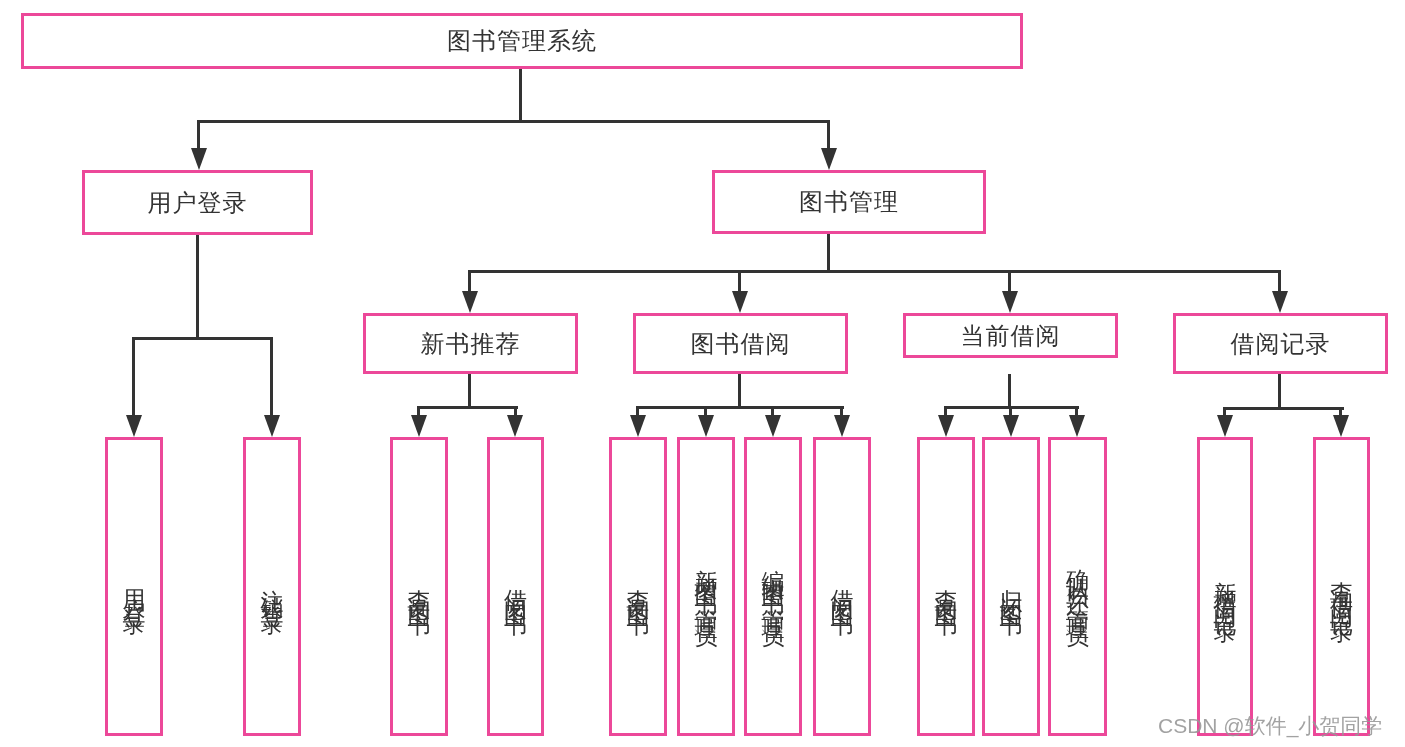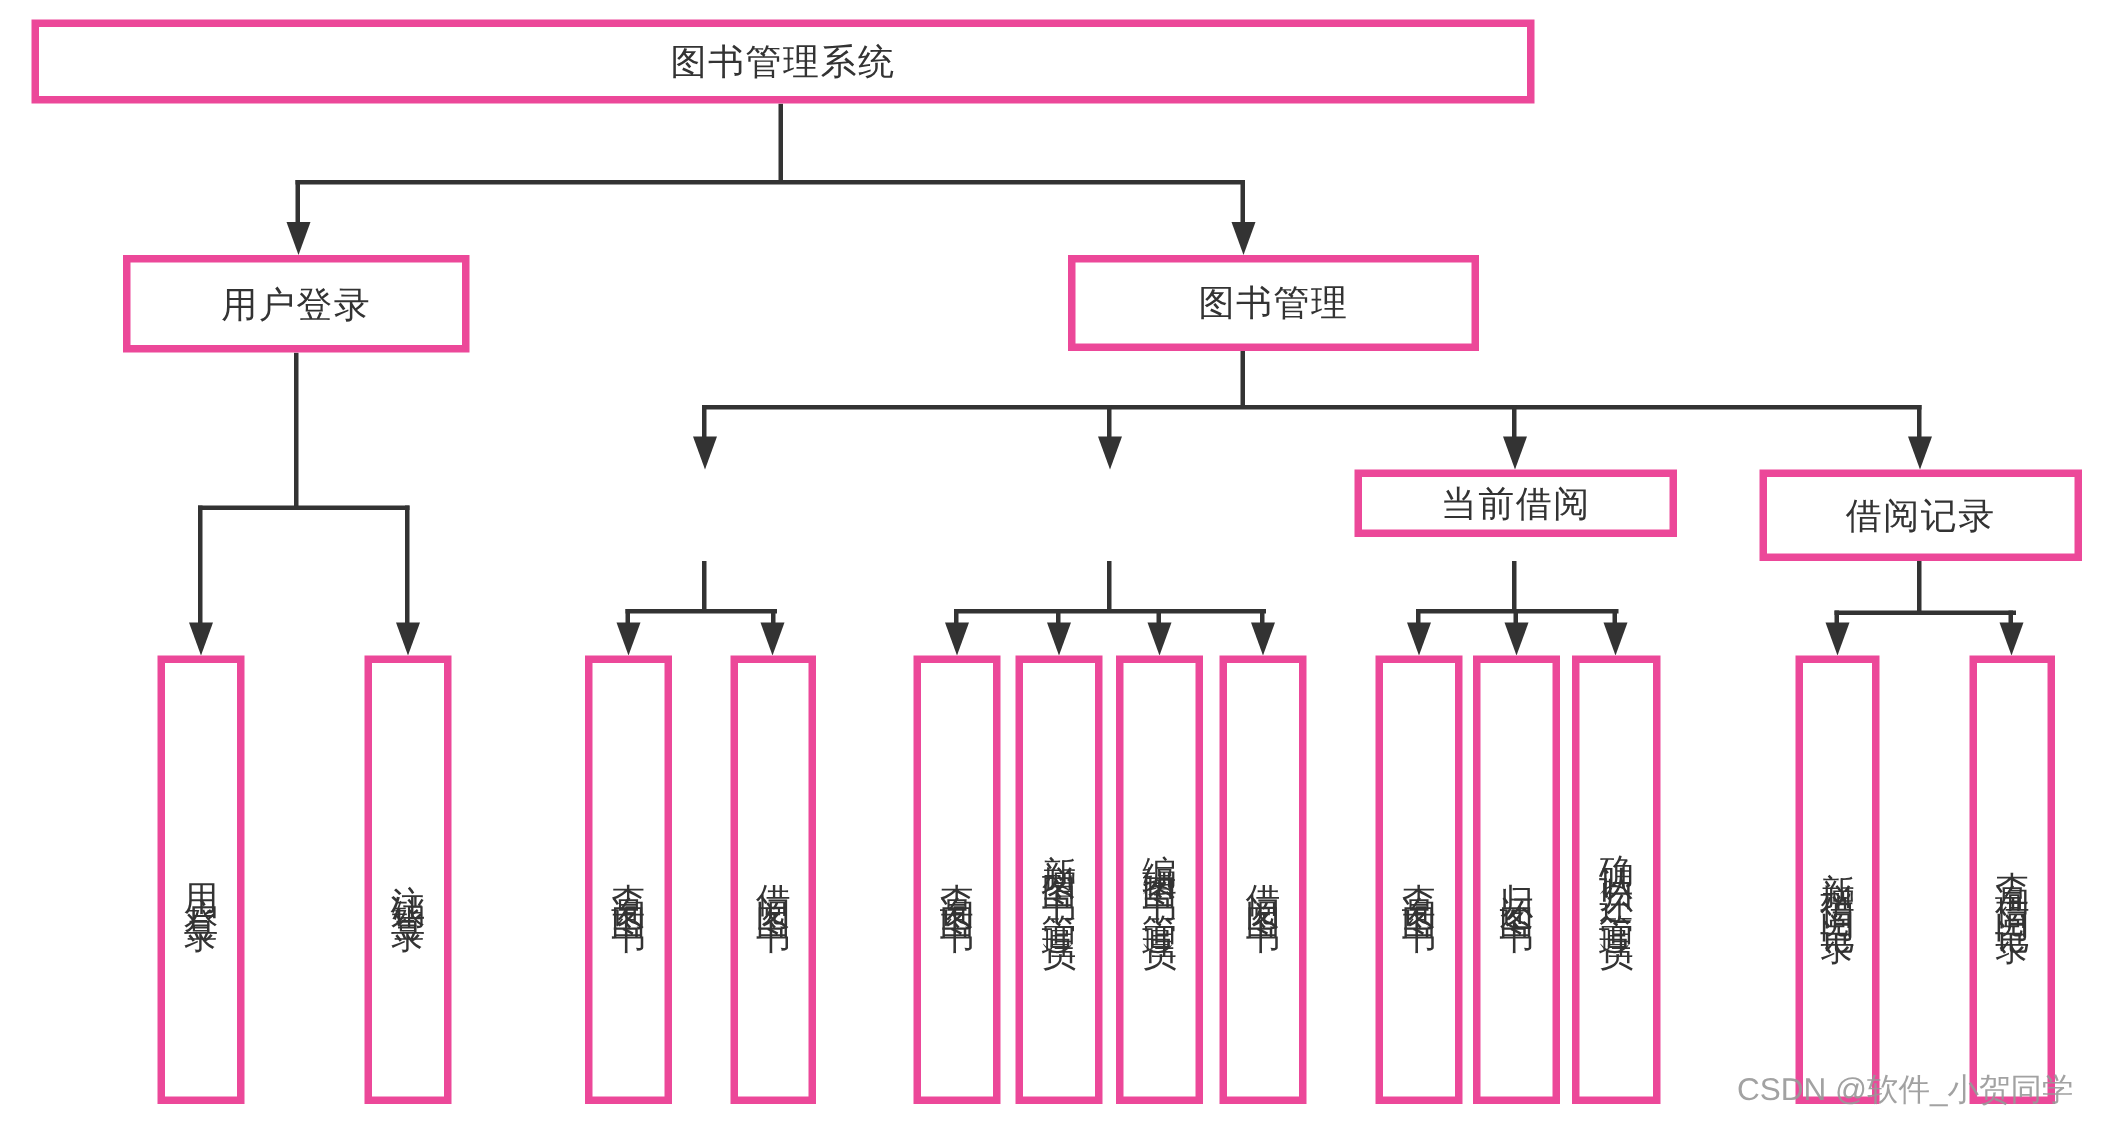--- a/index.html
+++ b/index.html
@@ -7,21 +7,21 @@
     position: relative;
     width: 1405px;
     height: 747px;
     background: #ffffff;
     font-family: "Liberation Sans", "DejaVu Sans", sans-serif;
     overflow: hidden;
   }
   .box {
     position: absolute;
     box-sizing: border-box;
-    border: 5px solid #ec4899;
+    border: 3px solid #ec4899;
     background: #ffffff;
     display: flex;
     align-items: center;
     justify-content: center;
   }
   .lbl {
     color: #333333;
     font-size: 24px;
     letter-spacing: 1px;
     white-space: nowrap;
@@ -120,20 +120,26 @@
     <span class="lbl">图书管理系统</span>
   </div>
 
   <div class="box" style="left:82px;top:170px;width:231px;height:65px">
     <span class="lbl">用户登录</span>
   </div>
   <div class="box" style="left:712px;top:170px;width:274px;height:64px">
     <span class="lbl">图书管理</span>
   </div>
 
+  <div class="box" style="left:363px;top:313px;width:215px;height:61px">
+    <span class="lbl">新书推荐</span>
+  </div>
+  <div class="box" style="left:633px;top:313px;width:215px;height:61px">
+    <span class="lbl">图书借阅</span>
+  </div>
   <div class="box" style="left:903px;top:313px;width:215px;height:45px">
     <span class="lbl">当前借阅</span>
   </div>
   <div class="box" style="left:1173px;top:313px;width:215px;height:61px">
     <span class="lbl">借阅记录</span>
   </div>
 
   <div class="box vbox" style="left:105px;top:437px;width:58px;height:299px">
     <span class="lbl">用户登录</span>
   </div>

